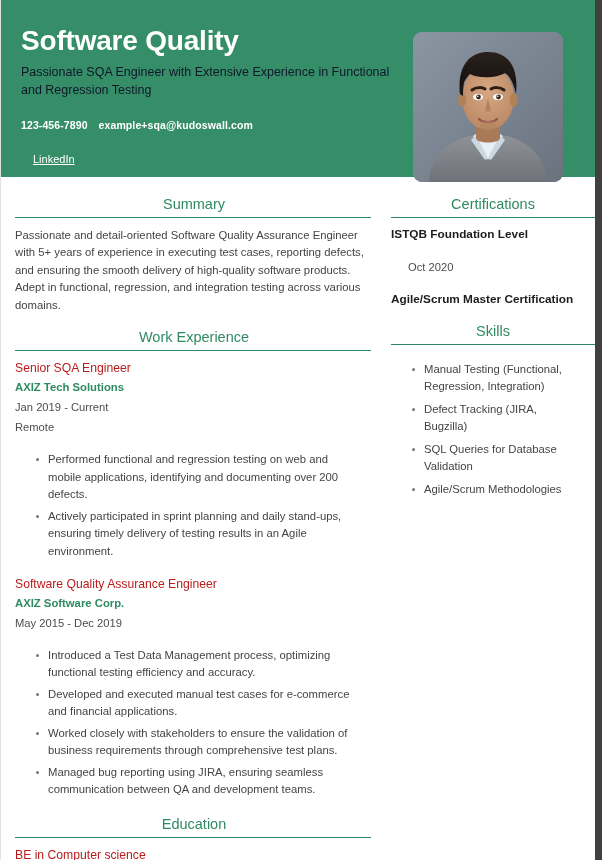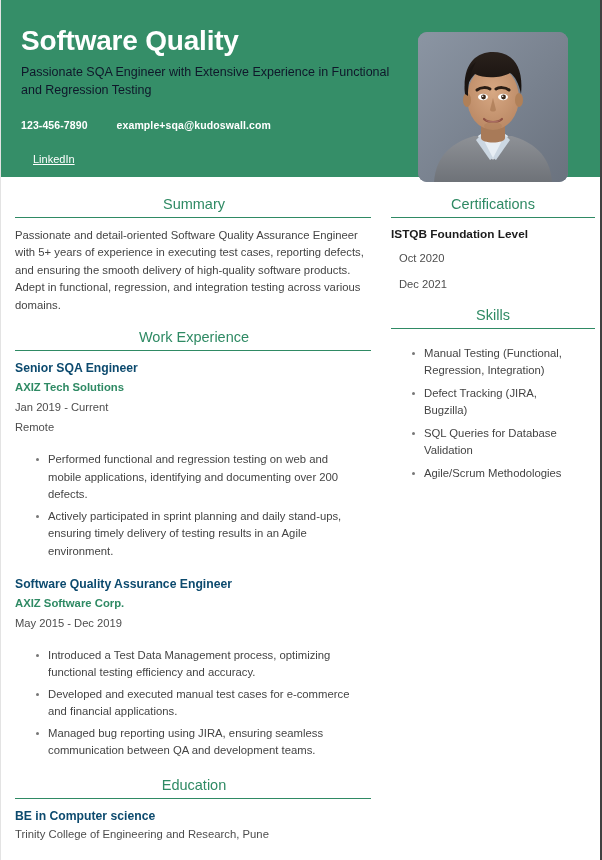--- a/index.html
+++ b/index.html
@@ -12,21 +12,21 @@
     -webkit-font-smoothing: antialiased;
   }
   #page {
     position: relative;
     width: 602px;
     height: 860px;
     overflow: hidden;
     background: #ffffff;
     box-sizing: border-box;
     border-left: 1px solid #e3e3e3;
-    border-right: 2px solid #404040;
+    border-right: 7px solid #404040;
   }
 
   
   .header {
     position: relative;
     background: #358e68;
     height: 177px;
     box-sizing: border-box;
     padding: 22px 20px 0 20px;
     display: flex;
@@ -48,21 +48,21 @@
   .tagline {
     font-size: 12.5px;
     color: #0f172a;
     line-height: 1.45;
     max-width: 385px;
     margin: 0 0 20px 0;
   }
   .contact-row {
     display: flex;
     align-items: center;
-    gap: 29px;
+    gap: 11px;
     margin-bottom: 18px;
   }
   .contact-item {
     font-size: 10.5px;
     font-weight: bold;
     color: #ffffff;
     letter-spacing: 0.1px;
   }
   .links-row a {
     font-size: 11px;
@@ -118,22 +118,22 @@
     font-size: 11.3px;
     color: #444444;
     line-height: 1.55;
     margin: 0 0 6px 0;
   }
 
   .job { margin-bottom: 14px; }
   .job:last-child { margin-bottom: 6px; }
   .job-title {
     font-size: 12.2px;
-    font-weight: bold;
-    color: #0c4a6e;
+    font-weight: normal;
+    color: #b91c1c;
     margin: 0 0 3px 0;
     line-height: 1.35;
   }
   .job-company {
     font-size: 11.3px;
     font-weight: bold;
     color: #2f8a64;
     margin: 0 0 5px 0;
     line-height: 1.35;
   }
@@ -179,21 +179,21 @@
   .cert-name {
     font-size: 11.8px;
     font-weight: bold;
     color: #1c1c1c;
     margin: 0 0 3px 0;
     line-height: 1.35;
   }
   .cert-date {
     font-size: 11.2px;
     color: #4d4d4d;
-    margin: 8px;
+    margin: 17px;
     line-height: 1.35;
   }
 
   .col-right ul.bullets li { margin-bottom: 5px; }
 </style>
 </head>
 <body>
 
 <div id="page">
 
@@ -294,20 +294,21 @@
           </ul>
         </div>
 
         <div class="job">
           <div class="job-title">Software Quality Assurance Engineer</div>
           <div class="job-company">AXIZ Software Corp.</div>
           <div class="job-dates">May 2015 - Dec 2019</div>
           <ul class="bullets">
             <li>Introduced a Test Data Management process, optimizing functional testing efficiency and accuracy.</li>
             <li>Developed and executed manual test cases for e-commerce and financial applications.</li>
+            <li>Worked closely with stakeholders to ensure the validation of business requirements through comprehensive test plans.</li>
             <li>Managed bug reporting using JIRA, ensuring seamless communication between QA and development teams.</li>
           </ul>
         </div>
       </div>
 
       <div class="section">
         <h2 class="section-title">Education</h2>
         <hr class="section-rule">
         <div class="job-title">BE in Computer science</div>
         <div class="edu-school">Trinity College of Engineering and Research, Pune</div>
@@ -320,21 +321,21 @@
 
       <div class="section">
         <h2 class="section-title">Certifications</h2>
         <hr class="section-rule">
 
         <div class="cert">
           <div class="cert-name">ISTQB Foundation Level</div>
           <div class="cert-date">Oct 2020</div>
         </div>
         <div class="cert">
-          <div class="cert-date">Dec 2021</div>
+          <div class="cert-name">Agile/Scrum Master Certification</div>
         </div>
       </div>
 
       <div class="section">
         <h2 class="section-title">Skills</h2>
         <hr class="section-rule">
         <ul class="bullets">
           <li>Manual Testing (Functional, Regression, Integration)</li>
           <li>Defect Tracking (JIRA, Bugzilla)</li>
           <li>SQL Queries for Database Validation</li>

